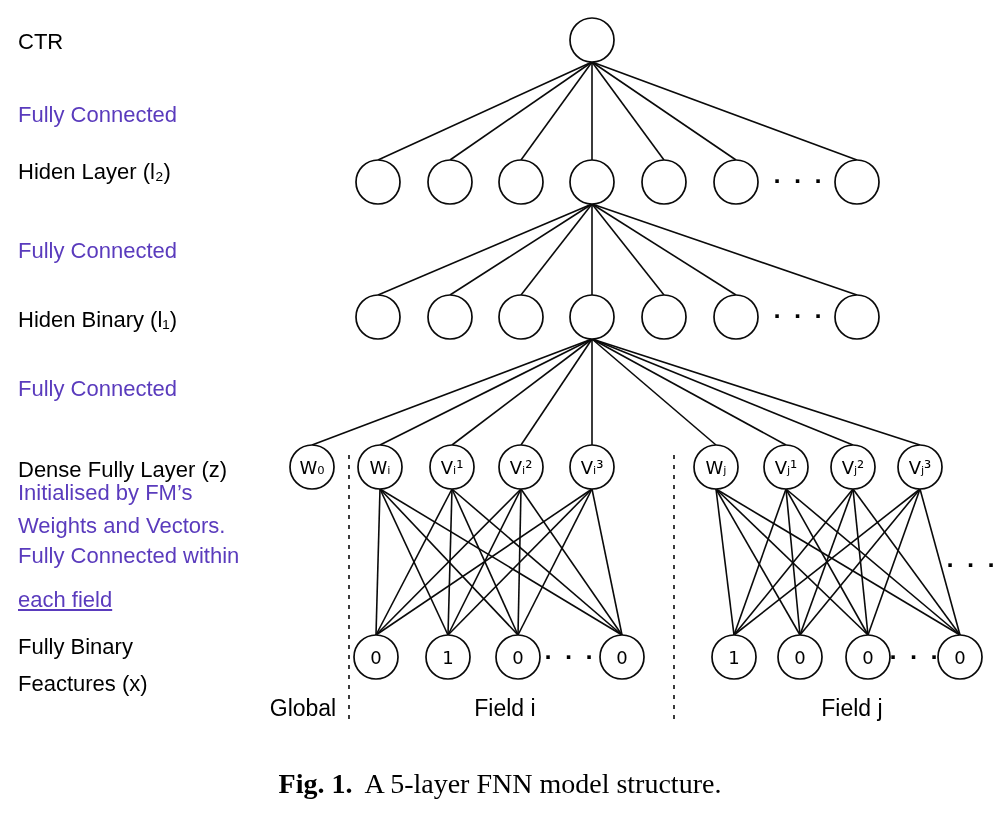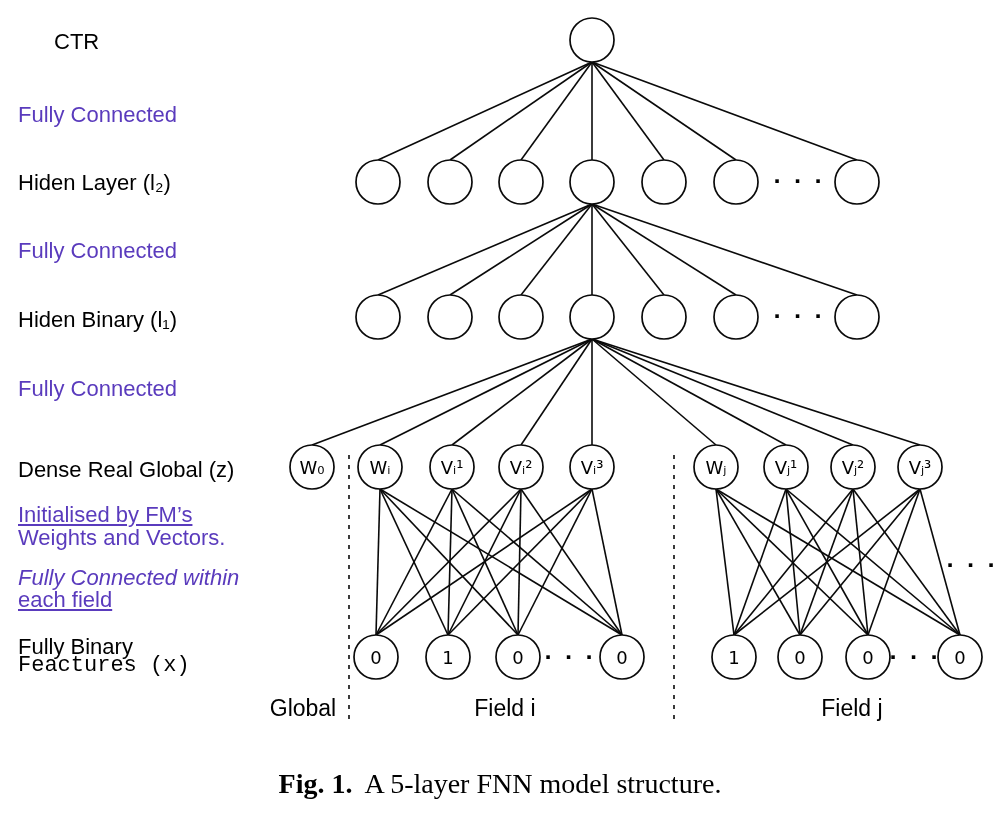--- a/index.html
+++ b/index.html
@@ -160,32 +160,32 @@
       <text x="799" y="323" class="dots">· · ·</text>
       <text x="570" y="664" class="dots">· · ·</text>
       <text x="915" y="664" class="dots">· · ·</text>
       <text x="972" y="572" class="dots">· · ·</text>
       <text x="303" y="716" class="flabel">Global</text>
       <text x="505" y="716" class="flabel">Field i</text>
       <text x="852" y="716" class="flabel">Field j</text>
     </svg>
 
   <div>
-      <div class="side-label" style="top: 30px; margin-left: 36px;">CTR</div>
+      <div class="side-label" style="top: 30px;">CTR</div>
       <div class="side-label purple" style="top: 103px;">Fully Connected</div>
-      <div class="side-label" style="top: 171px;">Hiden Layer (l₂)</div>
+      <div class="side-label" style="top: 160px;">Hiden Layer (l₂)</div>
       <div class="side-label purple" style="top: 239px;">Fully Connected</div>
       <div class="side-label" style="top: 308px;">Hiden Binary (l₁)</div>
       <div class="side-label purple" style="top: 377px;">Fully Connected</div>
-      <div class="side-label" style="top: 458px;">Dense Real Global (z)</div>
-      <div class="side-label purple" style="top: 503px; text-decoration: underline;">Initialised by FM’s</div>
-      <div class="side-label purple" style="top: 526px;">Weights and Vectors.</div>
-      <div class="side-label purple" style="top: 566px; font-style: italic;">Fully Connected within</div>
+      <div class="side-label" style="top: 458px;">Dense Fully Layer (z)</div>
+      <div class="side-label purple" style="top: 481px;">Initialised by FM’s</div>
+      <div class="side-label purple" style="top: 514px;">Weights and Vectors.</div>
+      <div class="side-label purple" style="top: 544px;">Fully Connected within</div>
       <div class="side-label purple" style="top: 588px; text-decoration: underline;">each field</div>
       <div class="side-label" style="top: 635px;">Fully Binary</div>
-      <div class="side-label" style="top: 654px; font-family: Liberation Mono, monospace;">Feactures (x)</div>
+      <div class="side-label" style="top: 672px;">Feactures (x)</div>
     </div>
 
   <div class="caption">
     <span class="cap-bold">Fig. 1.</span><span>A 5-layer FNN model structure.</span>
   </div>
 
 </div>
 
 </body></html>

